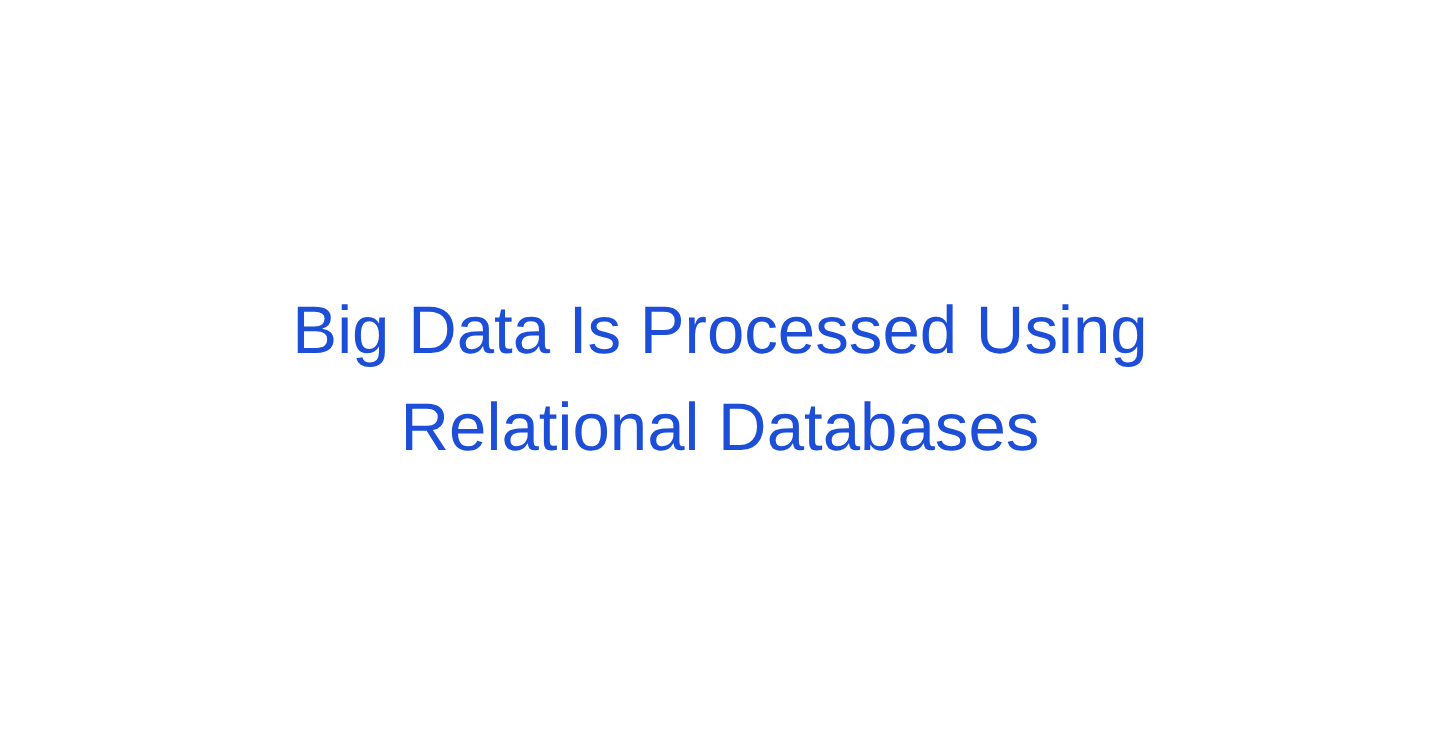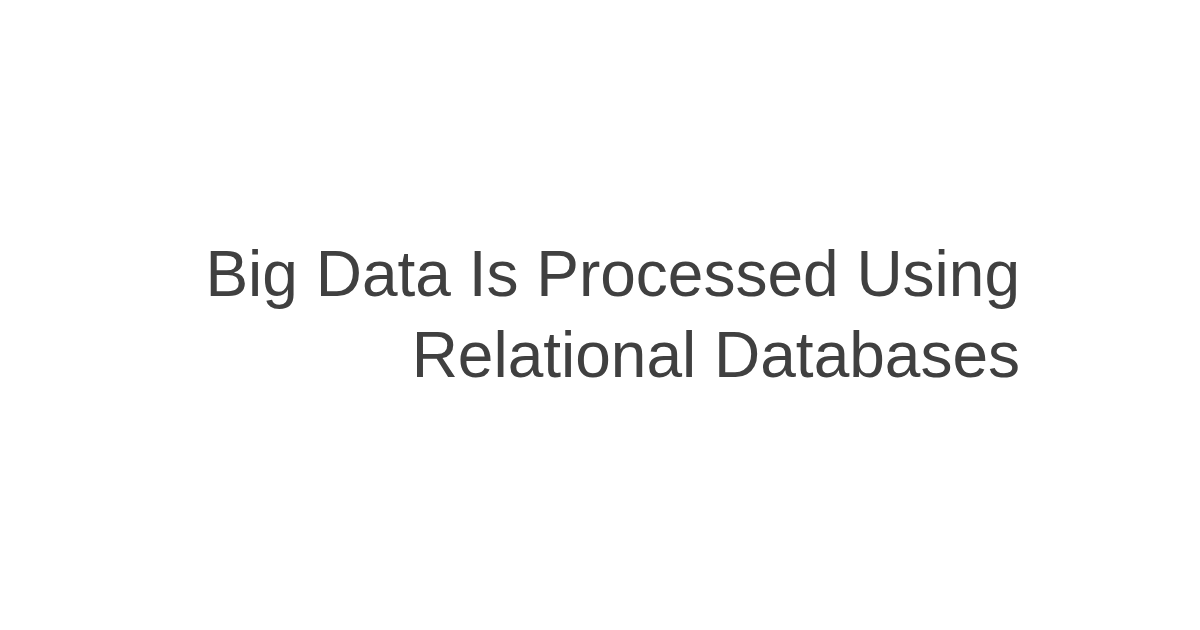--- a/index.html
+++ b/index.html
@@ -29,27 +29,27 @@
 
   .title-block {
     width: 840px;
     text-align: center;
   }
 
   .slide-title {
     margin: 0;
     padding: 0;
     font-family: "Liberation Sans", sans-serif;
-    font-size: 64px;
+    font-size: 56px;
     line-height: 81px;
     font-weight: 400;
     font-style: normal;
     letter-spacing: 0px;
-    color: #404040;
-    text-align: right;
+    color: #1d4ed8;
+    text-align: center;
     word-wrap: break-word;
   }
 </style>
 </head>
 <body>
 
 <div class="slide-canvas">
   <div class="title-block">
     <h1 class="slide-title">Big Data Is Processed Using Relational Databases</h1>
   </div>

